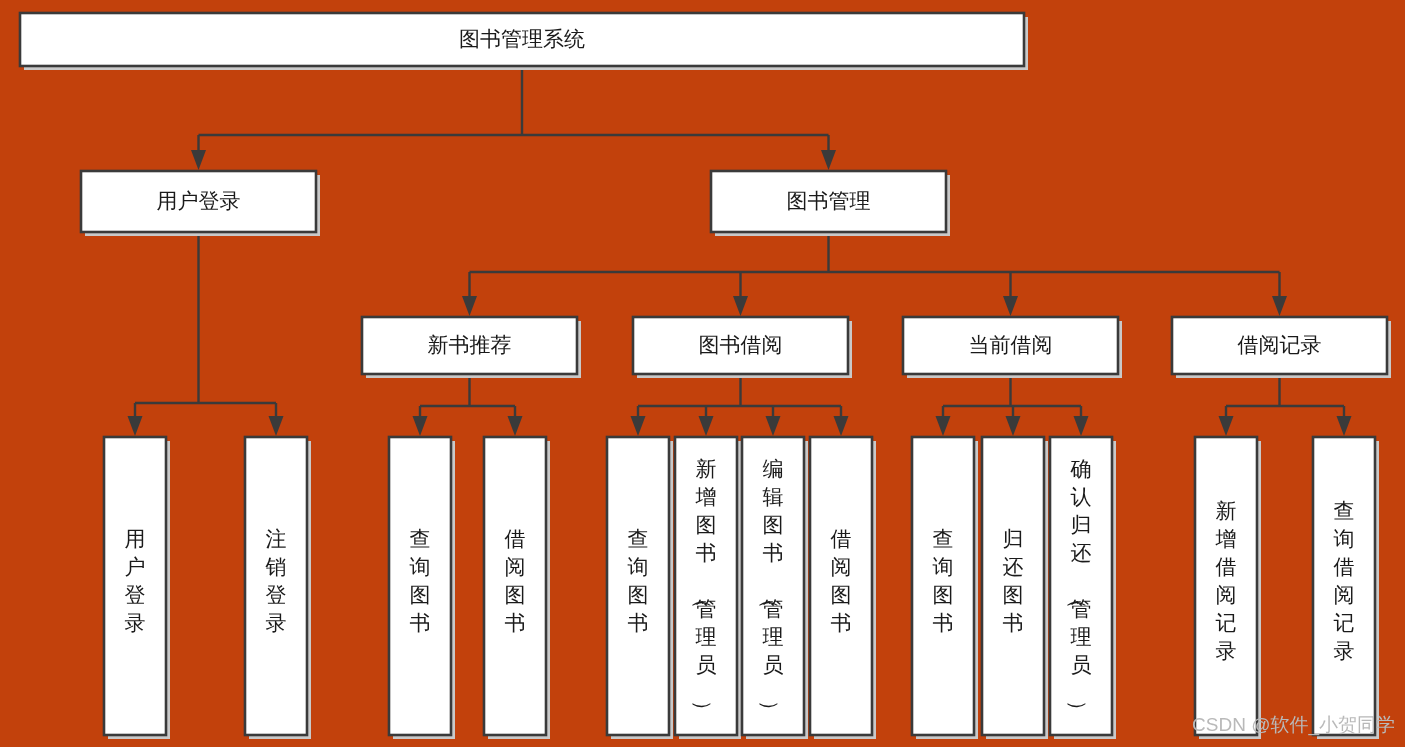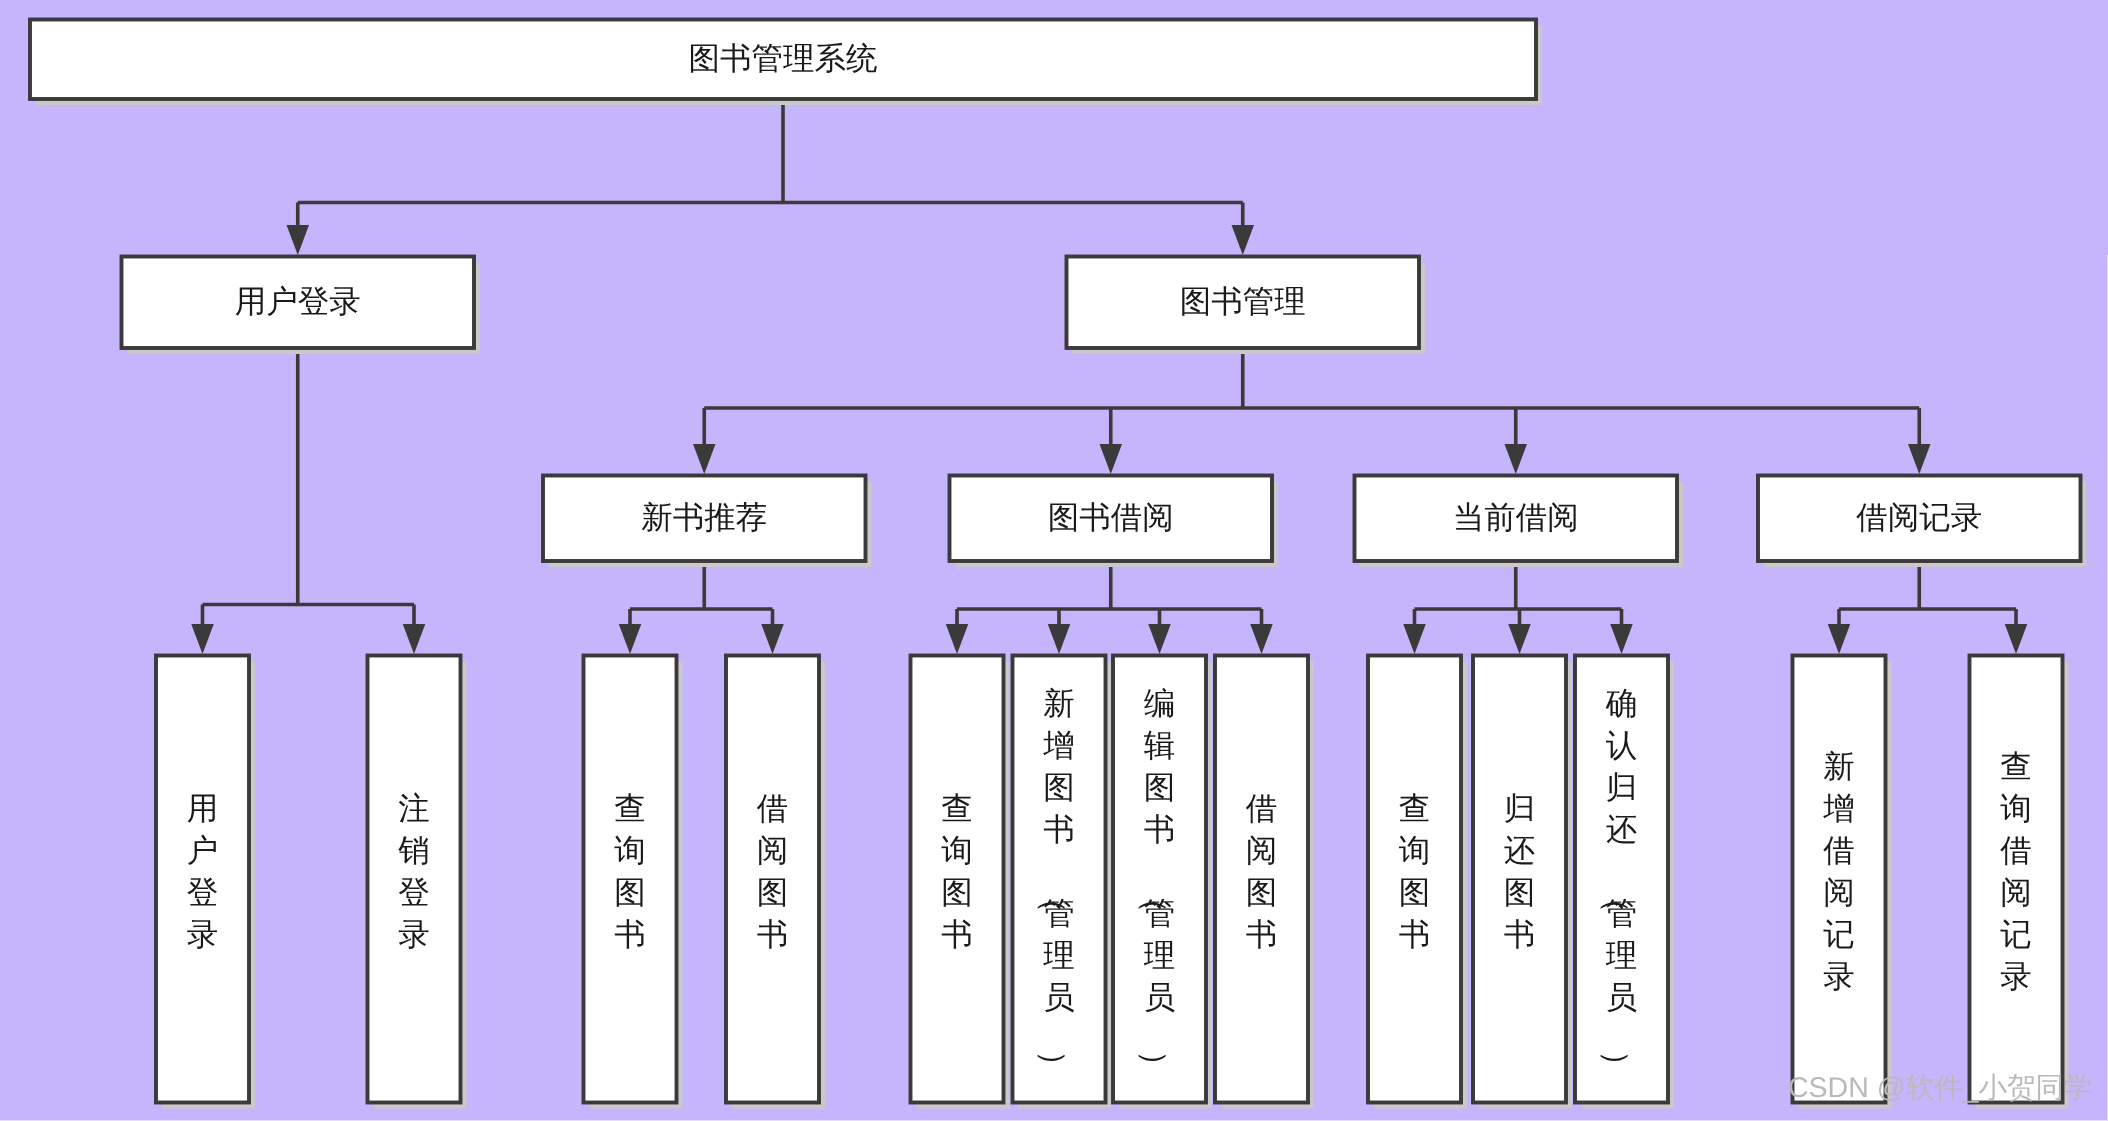--- a/index.html
+++ b/index.html
@@ -8,21 +8,21 @@
     padding: 0;
     background: #ffffff;
   }
   body {
     font-family: "Liberation Sans", "DejaVu Sans", sans-serif;
   }
   #diagram-root {
     position: relative;
     width: 1405px;
     height: 747px;
-    background: #c4b5fd;
+    background: #c2410c;
     overflow: hidden;
   }
   svg#tree-svg {
     position: absolute;
     left: 0;
     top: 0;
     width: 1405px;
     height: 747px;
     display: block;
   }

